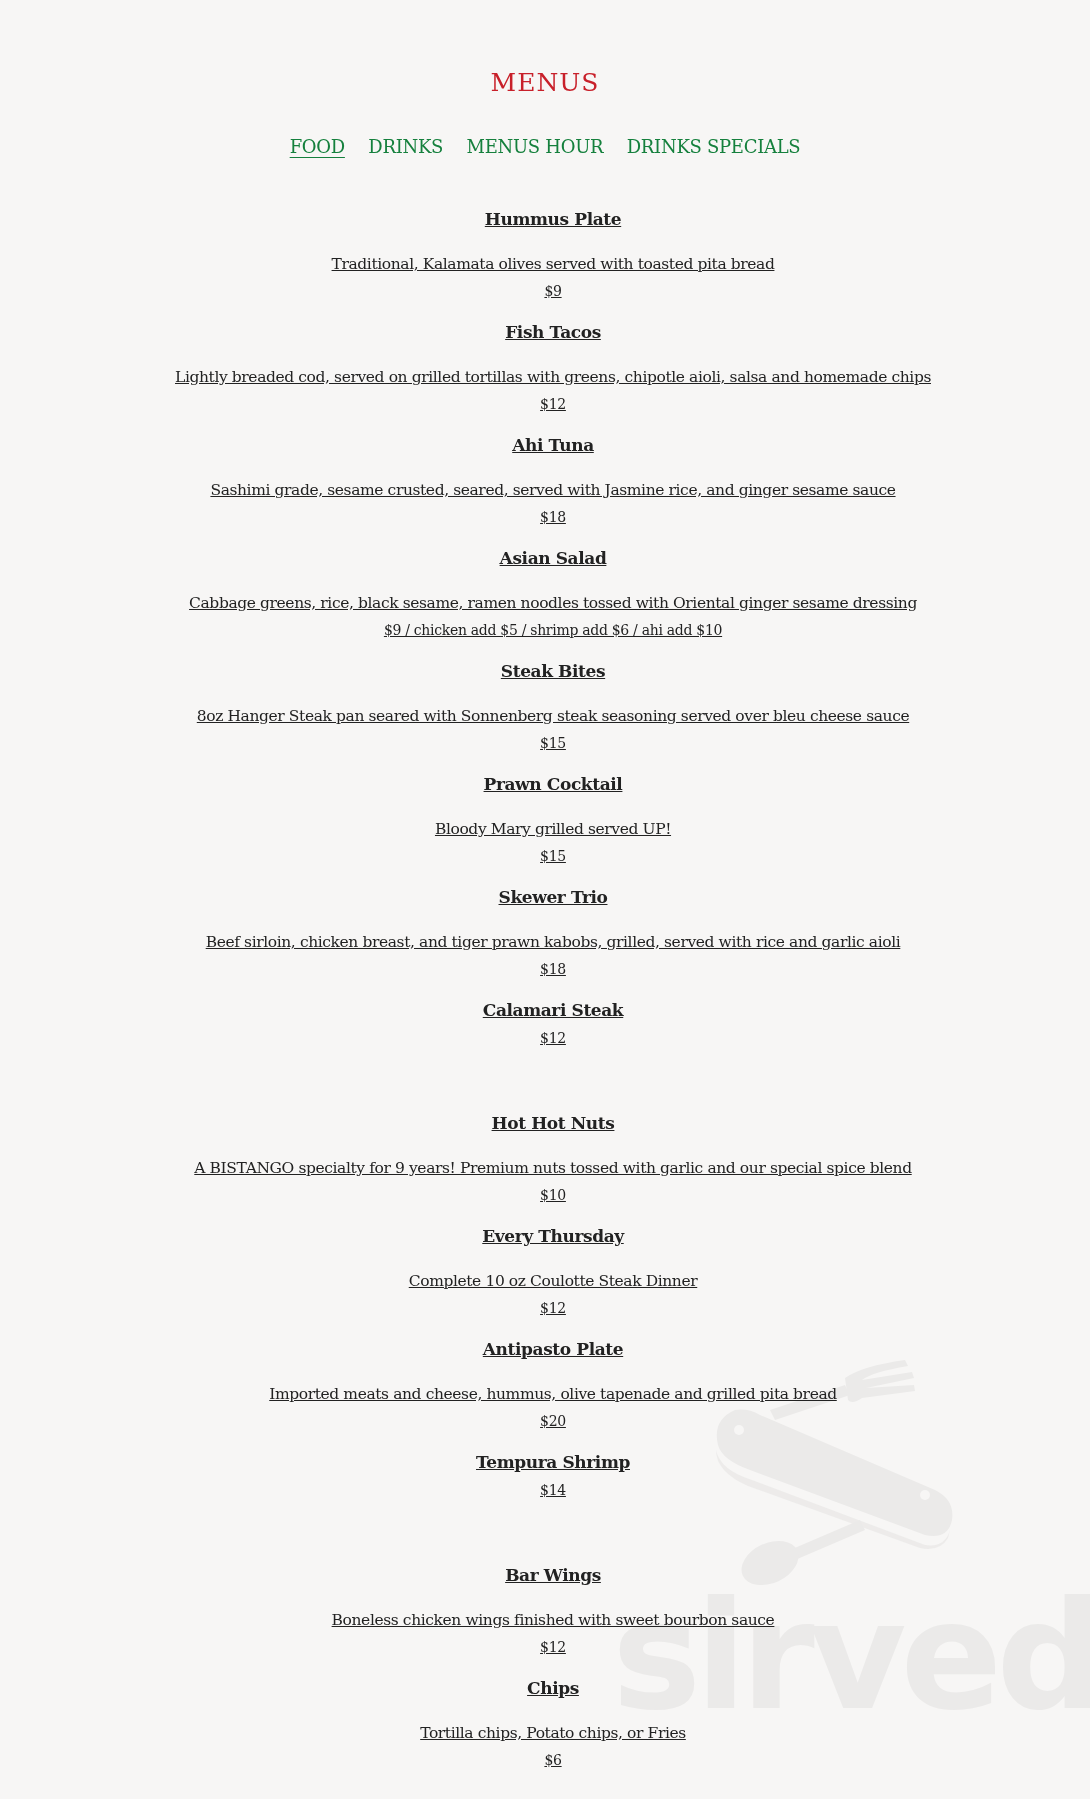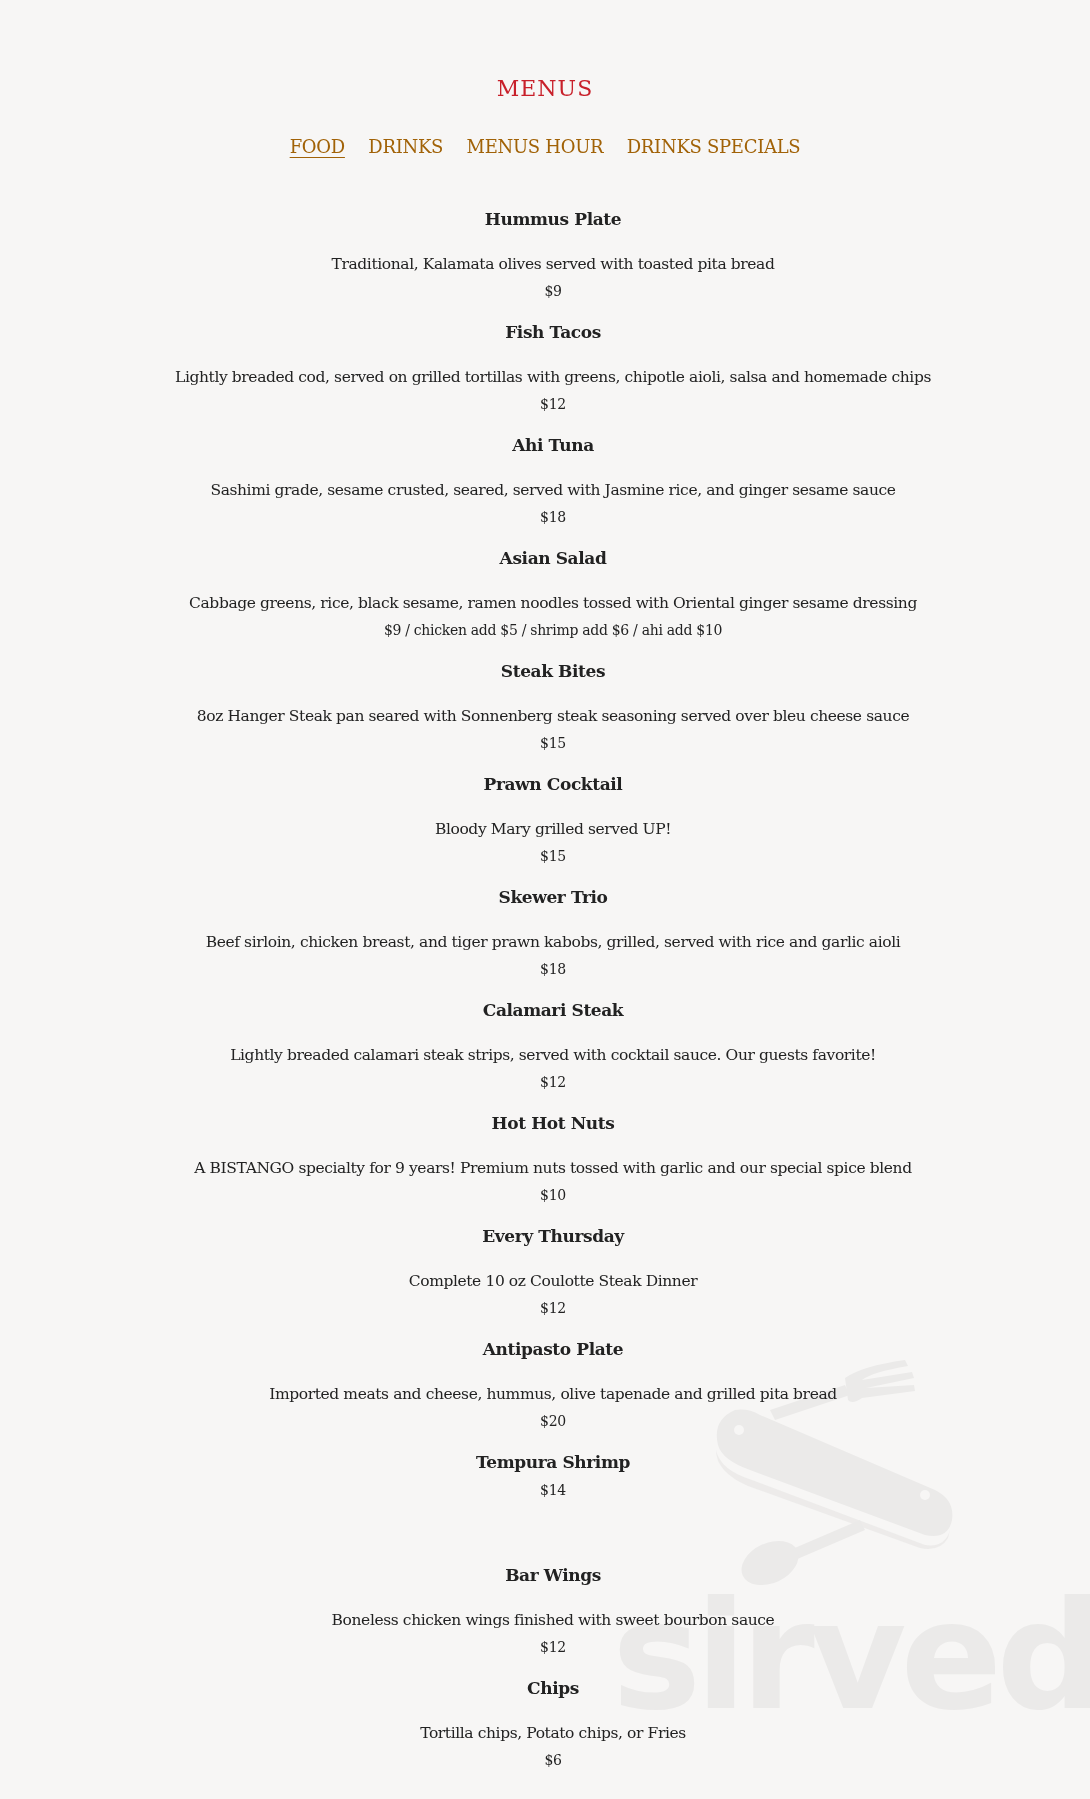--- a/index.html
+++ b/index.html
@@ -19,43 +19,42 @@
     pointer-events: none;
     z-index: 0;
   }
   .page { position: relative; z-index: 1; }
   .menus-title {
     position: absolute;
     left: 0; right: 0;
     top: 68px;
     text-align: center;
     font-family: "DejaVu Serif", serif;
-    font-size: 22px;
+    font-size: 25px;
     letter-spacing: 1px;
     color: #c8202a;
-    margin-top: 8px;
   }
   .nav {
     position: absolute;
     left: 0; right: 0;
     top: 136px;
     text-align: center;
     font-family: "DejaVu Serif", serif;
     font-size: 18px;
     letter-spacing: -0.3px;
   }
   .nav a {
     display: inline-block;
-    color: #a16207;
+    color: #15803d;
     text-decoration: none;
     margin: 0 9px;
     cursor: pointer;
   }
   .nav a.active { text-decoration: underline; text-underline-offset: 4px; }
-  .items { position: absolute; left: 16px; right: 0; top: 206px; }
+  .items { position: absolute; left: 16px; right: 0; top: 206px; text-decoration: underline; }
   .item {
     height: 113px;
     text-align: center;
   }
   .item-name {
     font-family: "DejaVu Serif", serif;
     font-weight: bold;
     font-size: 17px;
     letter-spacing: -0.4px;
     line-height: 26px;
@@ -140,21 +139,20 @@
       <div class="item-desc">Bloody Mary grilled served UP!</div>
       <div class="item-price">$15</div>
     </div>
     <div class="item">
       <div class="item-name">Skewer Trio</div>
       <div class="item-desc">Beef sirloin, chicken breast, and tiger prawn kabobs, grilled, served with rice and garlic aioli</div>
       <div class="item-price">$18</div>
     </div>
     <div class="item">
       <div class="item-name">Calamari Steak</div>
-      <div class="item-desc">Lightly breaded calamari steak strips, served with cocktail sauce. Our guests favorite!</div>
       <div class="item-price">$12</div>
     </div>
     <div class="item">
       <div class="item-name">Hot Hot Nuts</div>
       <div class="item-desc">A BISTANGO specialty for 9 years! Premium nuts tossed with garlic and our special spice blend</div>
       <div class="item-price">$10</div>
     </div>
     <div class="item">
       <div class="item-name">Every Thursday</div>
       <div class="item-desc">Complete 10 oz Coulotte Steak Dinner</div>

